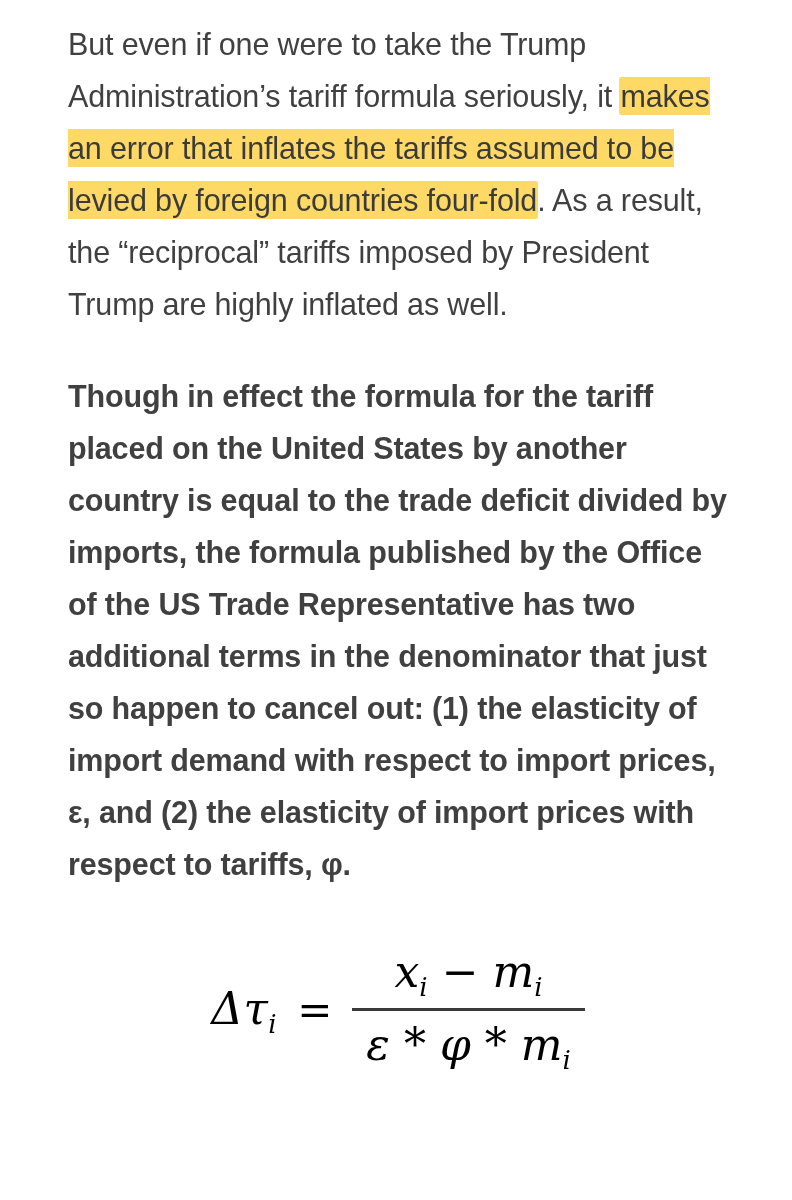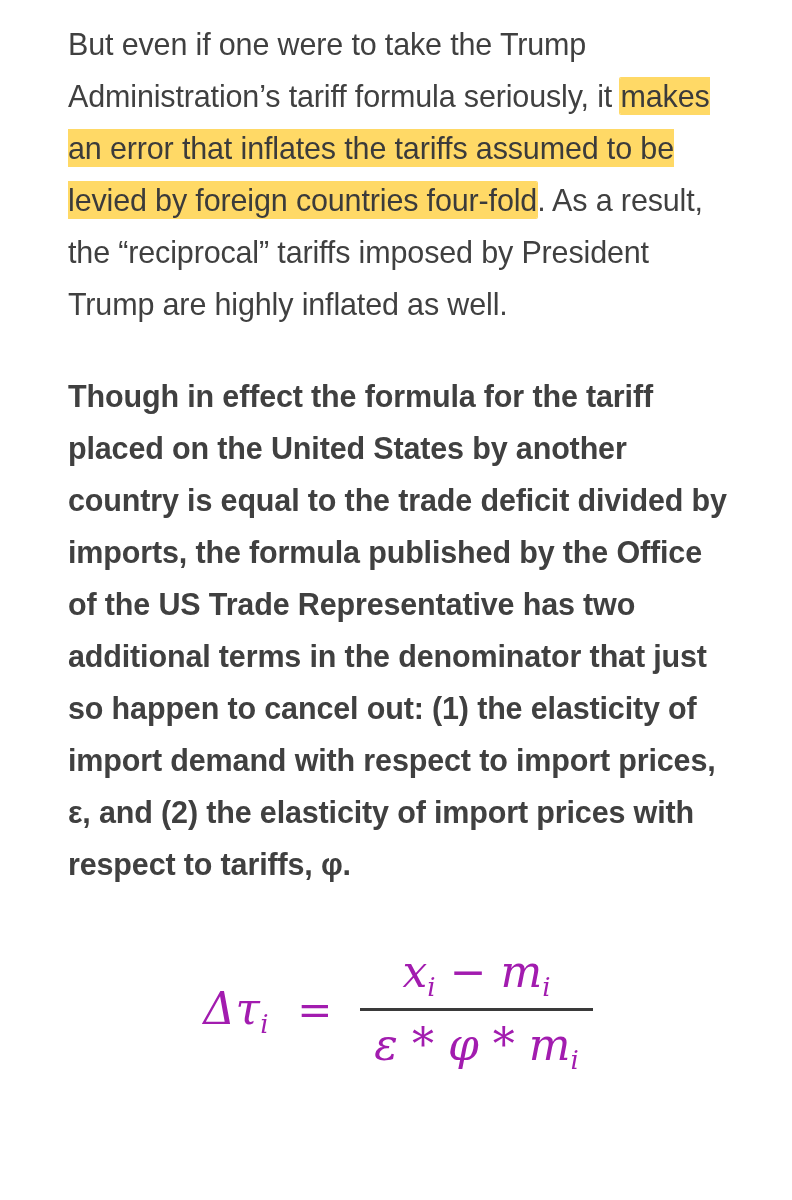--- a/index.html
+++ b/index.html
@@ -45,23 +45,23 @@
     margin-top: 56px;
     display: flex;
     align-items: center;
     justify-content: center;
     gap: 18px;
   }
   .formula {
     display: flex;
     align-items: center;
     justify-content: flex-end;
-    gap: 28px;
+    gap: 20px;
     font-family: "DejaVu Serif", serif;
-    color: #a21caf;
+    color: #000000;
   }
   .lhs {
     font-size: 44px;
     font-style: italic;
     letter-spacing: 0.5px;
     white-space: nowrap;
   }
   .lhs .sub {
     font-size: 26px;
     vertical-align: -0.35em;

